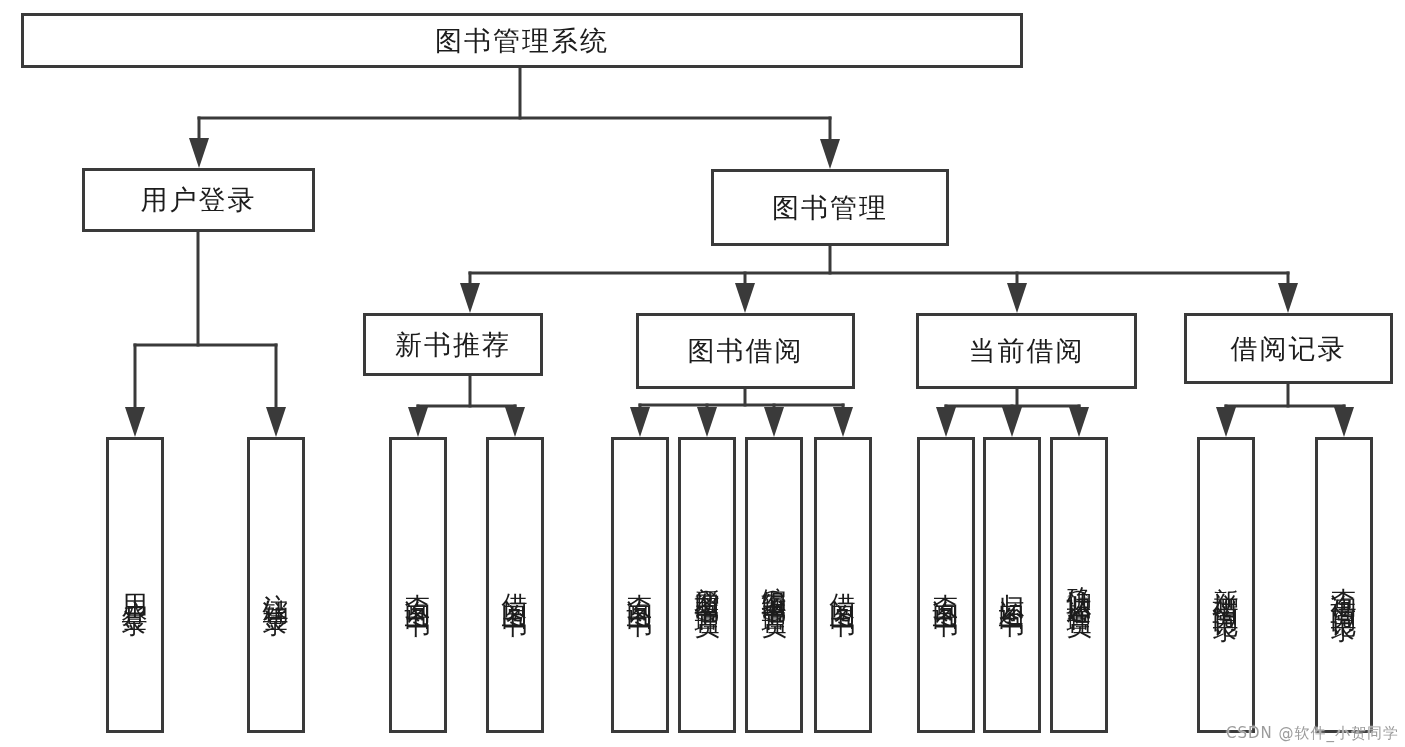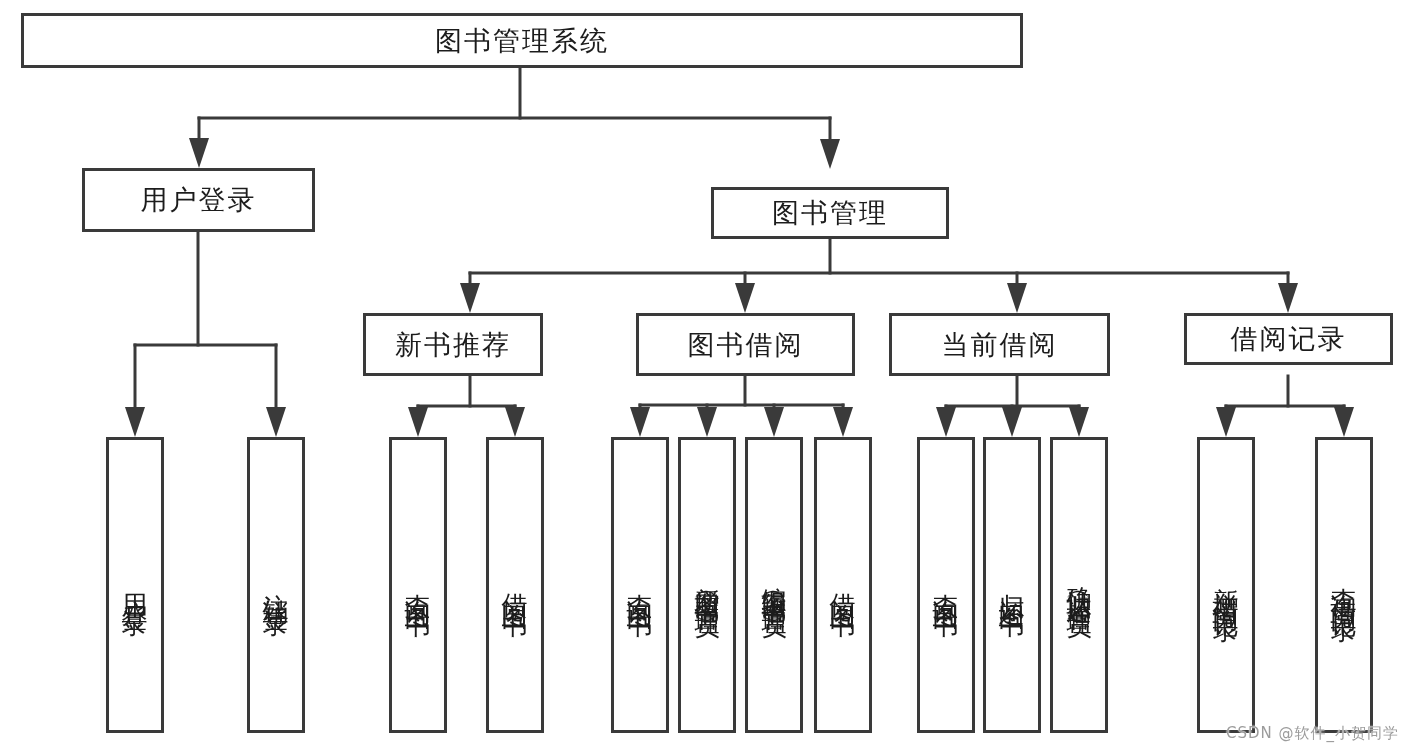--- a/index.html
+++ b/index.html
@@ -40,26 +40,26 @@
     writing-mode: vertical-rl;
     text-orientation: mixed;
     letter-spacing: 6px;
     line-height: 1;
     white-space: nowrap;
   }
   
   .b-root { left: 21px;  top: 13px;  width: 1002px; height: 55px; }
   
   .b-login { left: 82px;  top: 168px; width: 233px; height: 64px; }
-  .b-mgmt  { left: 711px; top: 187px; width: 238px; height: 52px; }
+  .b-mgmt  { left: 711px; top: 169px; width: 238px; height: 77px; }
   
   .b-recommend { left: 363px;  top: 313px; width: 180px; height: 63px; }
-  .b-borrow    { left: 636px;  top: 313px; width: 219px; height: 63px; }
-  .b-current   { left: 889px;  top: 313px; width: 221px; height: 63px; align-items: center; }
-  .b-records   { left: 1184px; top: 313px; width: 209px; height: 52px; }
+  .b-borrow    { left: 636px;  top: 313px; width: 219px; height: 76px; }
+  .b-current   { left: 916px;  top: 313px; width: 221px; height: 76px; align-items: center; }
+  .b-records   { left: 1184px; top: 313px; width: 209px; height: 71px; }
   
   .leaf { top: 437px; width: 58px; height: 296px; }
   .v1  { left: 106px; }
   .v2  { left: 247px; }
   .v3  { left: 389px; }
   .v4  { left: 486px; }
   .v5  { left: 611px; }
   .v6  { left: 678px; }
   .v7  { left: 745px; }
   .v8  { left: 814px; }

